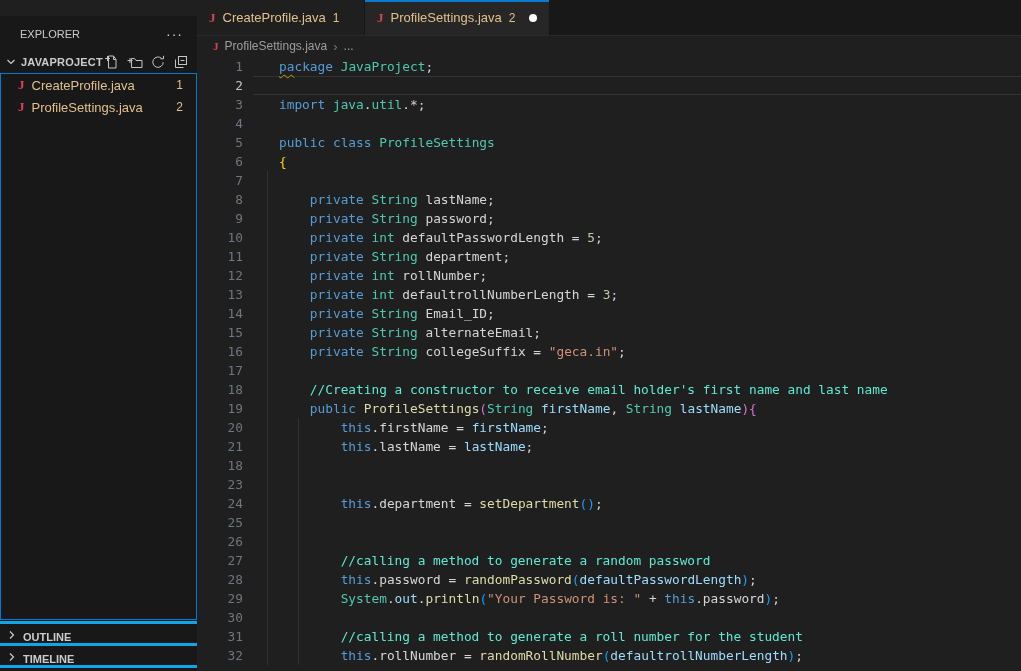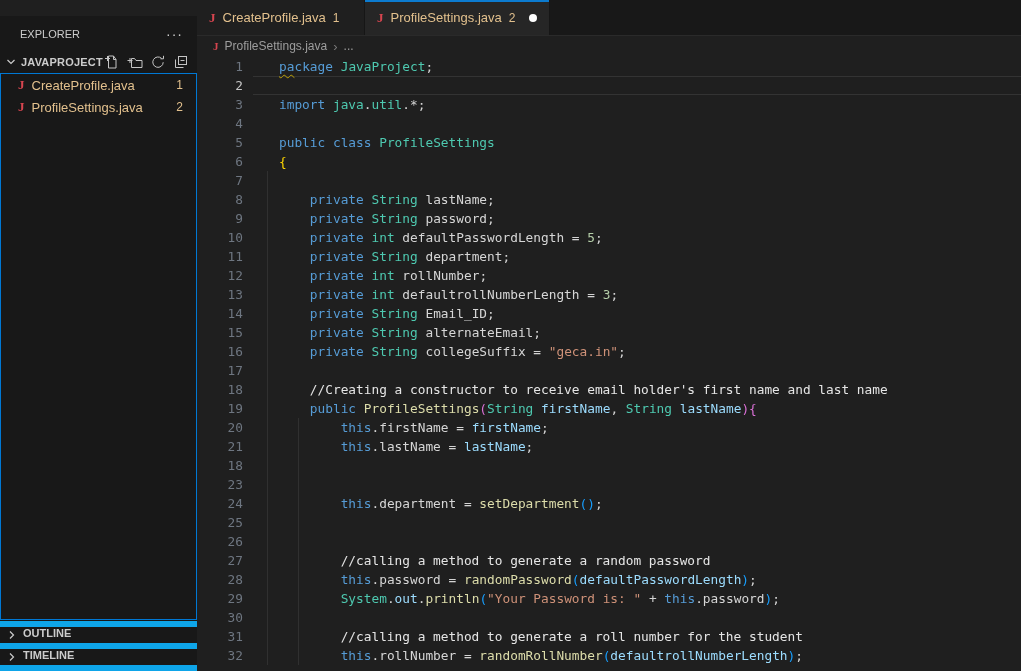--- a/index.html
+++ b/index.html
@@ -18,21 +18,21 @@
   .section-actions { margin-left:auto; display:flex; gap:7px; padding-right:8px; }
   .section-actions svg { display:block; }
   .tree { position:absolute; left:0; top:57px; width:197px; height:547px;
           border:1px solid #0078d4; background:#181818; }
   .file-row { height:22px; display:flex; align-items:center; padding-left:17px;
               font-size:13px; color:#e2c08d; cursor:pointer; }
   .file-row .fname { margin-left:7px; }
   .jicon { color:#d6454f; font-weight:bold; font-size:13px; font-family:"Liberation Serif",serif; }
   .badge { margin-left:auto; padding-right:13px; color:#e2c08d; font-size:12px; }
   .bottom-sections { position:absolute; bottom:0; left:0; width:197px; }
-  .bottom-row { height:22px; border-top:6px solid #0ea5e9; display:flex; align-items:flex-start;
+  .bottom-row { height:22px; border-top:3px solid #0ea5e9; display:flex; align-items:flex-end;
                 font-size:11px; font-weight:bold; color:#cccccc; padding-left:4px; cursor:pointer; }
   .bottom-row .label { margin-left:3px; }
 
   
   .main { position:absolute; left:197px; top:0; width:824px; height:671px; background:#1f1f1f; }
   .tabbar { height:35px; background:#181818; display:flex; }
   .tab { position:relative; display:flex; align-items:center; padding:0 12px;
          font-size:13px; color:#e2c08d; background:#1f1f1f; border-right:1px solid #161616;
          cursor:pointer; min-width:168px; }
   .tab .tname { margin-left:7px; }
@@ -65,21 +65,21 @@
 
   
   .t-kw  { color:#569cd6; }
   .t-ty  { color:#4ec9b0; }
   .t-fn  { color:#dcdcaa; }
   .t-var { color:#9cdcfe; }
   .t-fld { color:#d6d6d6; }
   .t-pln { color:#d4d4d4; }
   .t-str { color:#ce9178; }
   .t-num { color:#b5cea8; }
-  .t-com { color:#e5e5e5;text-align:right; }
+  .t-com { color:#5eead4;text-align:right; }
   .t-b1  { color:#ffd700; }
   .t-b2  { color:#da70d6; }
   .t-b3  { color:#179fff; }
   .t-sq  { text-decoration: underline wavy #bba007; text-decoration-thickness:1px;
            text-underline-offset:3px; text-decoration-skip-ink:none; }
 </style>
 </head>
 <body>
 
 <div class="sidebar">

